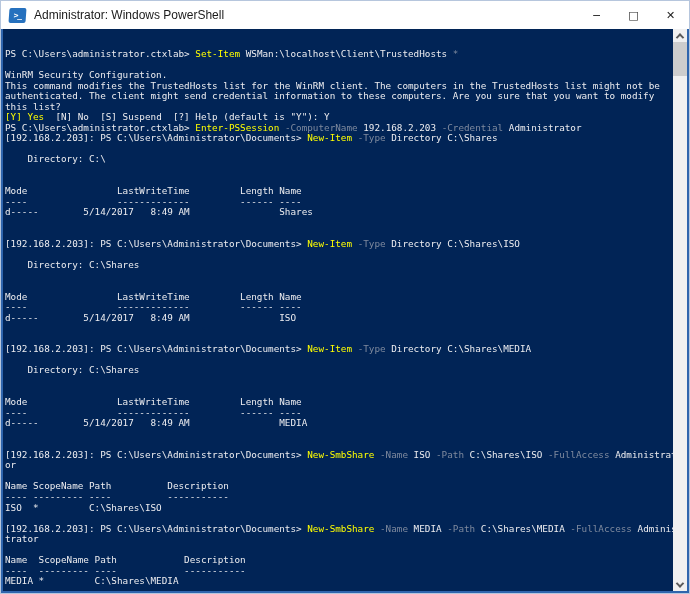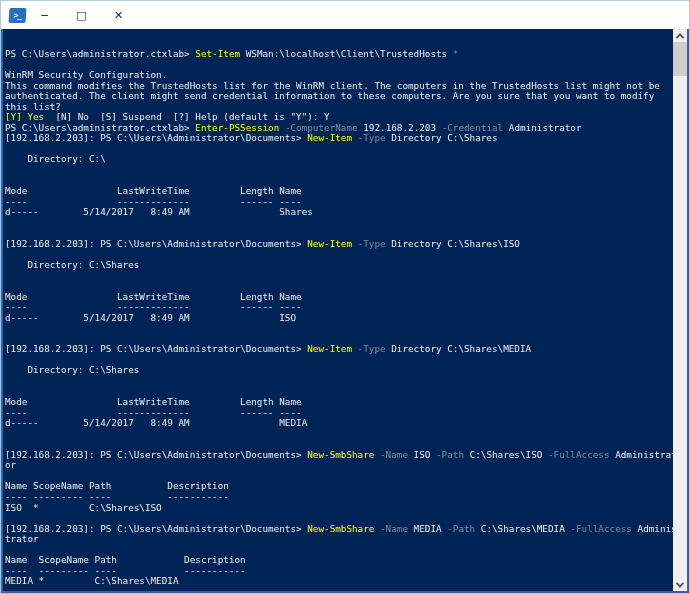--- a/index.html
+++ b/index.html
@@ -62,20 +62,21 @@
   .sb-thumb{
     position:absolute;top:13px;left:0;width:14px;height:34px;background:#CDCDCD;
   }
 </style>
 </head>
 <body>
 
 <div class="window">
   <div class="titlebar">
     <div class="ps-icon">&gt;_</div>
+    <div class="title-text">Administrator: Windows PowerShell</div>
     <div class="win-btn">─</div>
     <div class="win-btn">□</div>
     <div class="win-btn">✕</div>
   </div>
   <div class="console">
     <div class="terminal"><div class="line"><span class="c-plain">PS C:\Users\administrator.ctxlab&gt; </span><span class="c-cmd">Set-Item</span><span class="c-plain"> WSMan:\localhost\Client\TrustedHosts </span><span class="c-param">*</span></div><div class="line">&nbsp;</div><div class="line"><span class="c-plain">WinRM Security Configuration.</span></div><div class="line"><span class="c-plain">This command modifies the TrustedHosts list for the WinRM client. The computers in the TrustedHosts list might not be</span></div><div class="line"><span class="c-plain">authenticated. The client might send credential information to these computers. Are you sure that you want to modify</span></div><div class="line"><span class="c-plain">this list?</span></div><div class="line"><span class="c-cmd">[Y] Yes</span><span class="c-plain">  [N] No  [S] Suspend  [?] Help (default is "Y"): Y</span></div><div class="line"><span class="c-plain">PS C:\Users\administrator.ctxlab&gt; </span><span class="c-cmd">Enter-PSSession</span><span class="c-param"> -ComputerName</span><span class="c-plain"> 192.168.2.203</span><span class="c-param"> -Credential</span><span class="c-plain"> Administrator</span></div><div class="line"><span class="c-plain">[192.168.2.203]: PS C:\Users\Administrator\Documents&gt; </span><span class="c-cmd">New-Item</span><span class="c-param"> -Type</span><span class="c-plain"> Directory C:\Shares</span></div><div class="line">&nbsp;</div><div class="line"><span class="c-plain">    Directory: C:\</span></div><div class="line">&nbsp;</div><div class="line">&nbsp;</div><div class="line"><span class="c-plain">Mode                LastWriteTime         Length Name</span></div><div class="line"><span class="c-plain">----                -------------         ------ ----</span></div><div class="line"><span class="c-plain">d-----        5/14/2017   8:49 AM                Shares</span></div><div class="line">&nbsp;</div><div class="line">&nbsp;</div><div class="line"><span class="c-plain">[192.168.2.203]: PS C:\Users\Administrator\Documents&gt; </span><span class="c-cmd">New-Item</span><span class="c-param"> -Type</span><span class="c-plain"> Directory C:\Shares\ISO</span></div><div class="line">&nbsp;</div><div class="line"><span class="c-plain">    Directory: C:\Shares</span></div><div class="line">&nbsp;</div><div class="line">&nbsp;</div><div class="line"><span class="c-plain">Mode                LastWriteTime         Length Name</span></div><div class="line"><span class="c-plain">----                -------------         ------ ----</span></div><div class="line"><span class="c-plain">d-----        5/14/2017   8:49 AM                ISO</span></div><div class="line">&nbsp;</div><div class="line">&nbsp;</div><div class="line"><span class="c-plain">[192.168.2.203]: PS C:\Users\Administrator\Documents&gt; </span><span class="c-cmd">New-Item</span><span class="c-param"> -Type</span><span class="c-plain"> Directory C:\Shares\MEDIA</span></div><div class="line">&nbsp;</div><div class="line"><span class="c-plain">    Directory: C:\Shares</span></div><div class="line">&nbsp;</div><div class="line">&nbsp;</div><div class="line"><span class="c-plain">Mode                LastWriteTime         Length Name</span></div><div class="line"><span class="c-plain">----                -------------         ------ ----</span></div><div class="line"><span class="c-plain">d-----        5/14/2017   8:49 AM                MEDIA</span></div><div class="line">&nbsp;</div><div class="line">&nbsp;</div><div class="line"><span class="c-plain">[192.168.2.203]: PS C:\Users\Administrator\Documents&gt; </span><span class="c-cmd">New-SmbShare</span><span class="c-param"> -Name</span><span class="c-plain"> ISO</span><span class="c-param"> -Path</span><span class="c-plain"> C:\Shares\ISO</span><span class="c-param"> -FullAccess</span><span class="c-plain"> Administrat</span></div><div class="line"><span class="c-plain">or</span></div><div class="line">&nbsp;</div><div class="line"><span class="c-plain">Name ScopeName Path          Description</span></div><div class="line"><span class="c-plain">---- --------- ----          -----------</span></div><div class="line"><span class="c-plain">ISO  *         C:\Shares\ISO</span></div><div class="line">&nbsp;</div><div class="line"><span class="c-plain">[192.168.2.203]: PS C:\Users\Administrator\Documents&gt; </span><span class="c-cmd">New-SmbShare</span><span class="c-param"> -Name</span><span class="c-plain"> MEDIA</span><span class="c-param"> -Path</span><span class="c-plain"> C:\Shares\MEDIA</span><span class="c-param"> -FullAccess</span><span class="c-plain"> Adminis</span></div><div class="line"><span class="c-plain">trator</span></div><div class="line">&nbsp;</div><div class="line"><span class="c-plain">Name  ScopeName Path            Description</span></div><div class="line"><span class="c-plain">----  --------- ----            -----------</span></div><div class="line"><span class="c-plain">MEDIA *         C:\Shares\MEDIA</span></div><div class="line">&nbsp;</div><div class="line"><span class="c-plain">[192.168.2.203]: PS C:\Users\Administrator\Documents&gt; </span><span class="c-cursor">_</span></div></div>
     <div class="scrollbar">
       <div class="sb-btn sb-up">
         <div class="chev chev-up"></div>
       </div>

